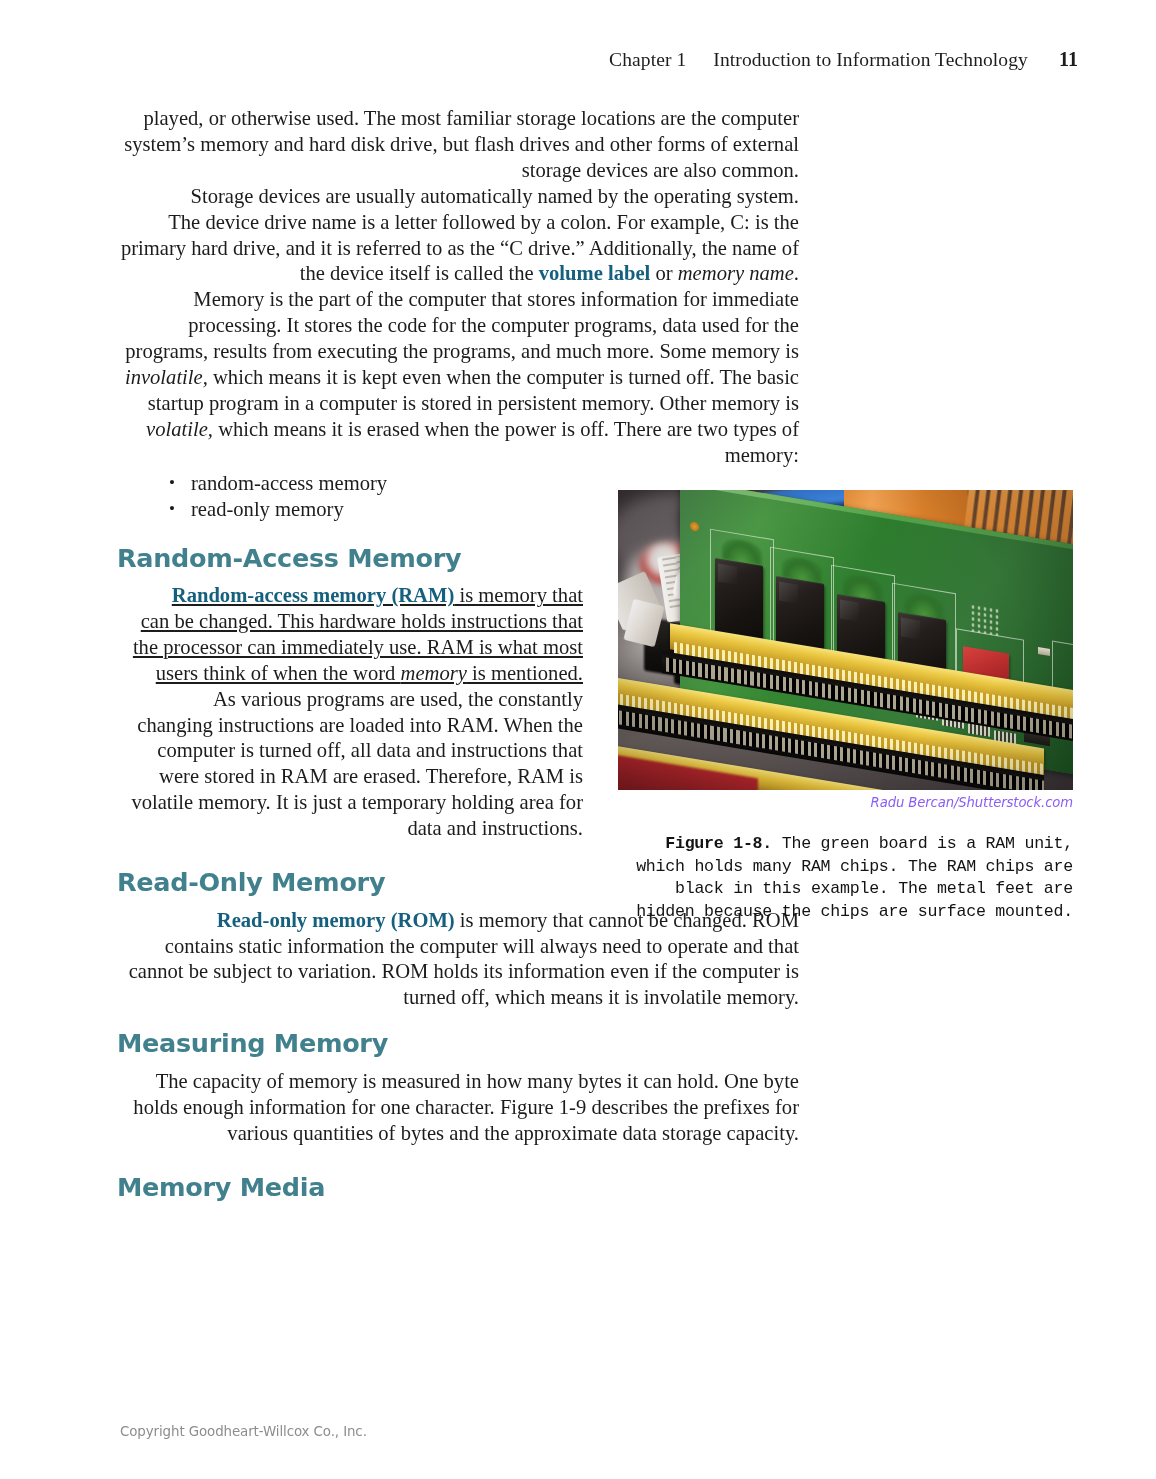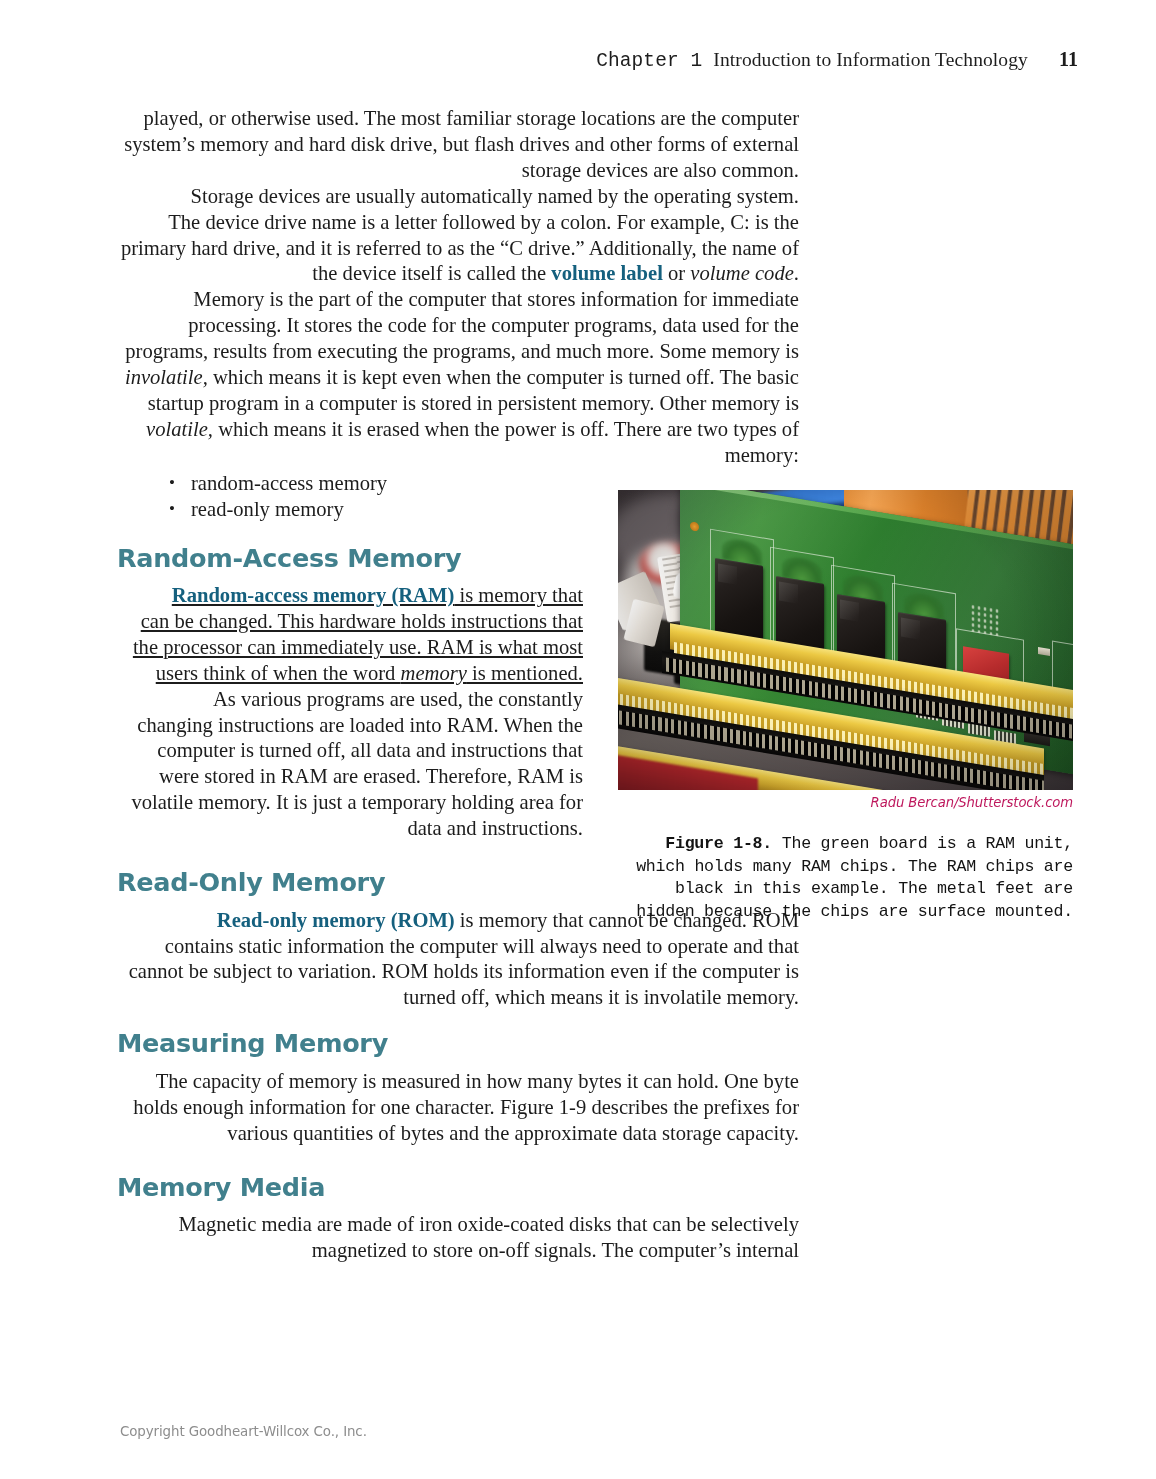--- a/index.html
+++ b/index.html
@@ -22,21 +22,21 @@
     top: 48px;
     left: 117px;
     right: 78px;
     text-align: right;
     font-family: "Liberation Serif", serif;
     font-size: 19.5px;
     color: #1d1d1d;
     letter-spacing: 0.1px;
     white-space: nowrap;
   }
-  .running-head .rh-ch { margin-right: 6px; font-family: Liberation Mono, monospace; }
+  .running-head .rh-ch { margin-right: 22px; }
   .running-head .folio {
     font-weight: bold;
     font-size: 20px;
     margin-left: 26px;
   }
 
   
   .content {
     position: absolute;
     top: 106px;
@@ -102,21 +102,21 @@
     position: relative;
     width: 455px;
     height: 300px;
     overflow: hidden;
     background: #2c2a2b;
   }
   .credit {
     font-family: "DejaVu Sans", sans-serif;
     font-style: italic;
     font-size: 13.2px;
-    color: #be185d;
+    color: #8b5cf6;
     text-align: right;
     margin-top: 5px;
     letter-spacing: -0.1px;
   }
   .caption {
     font-family: Liberation Mono, monospace;
     font-size: 16.6px;
     line-height: 22.6px;
     color: #131313;
     margin-top: 23px;
@@ -353,21 +353,21 @@
 <div class="running-head">
   <span class="rh-ch">Chapter 1</span>
   <span>Introduction to Information Technology</span>
   <span class="folio">11</span>
 </div>
 
 <div class="content">
 
   <p><span>played, or otherwise used. The most familiar storage locations are the computer system’s memory and hard disk drive, but flash drives and other forms of external storage devices are also common.</span></p>
 
-  <p class="indent"><span>Storage devices are usually automatically named by the operating system. The device drive name is a letter followed by a colon. For example, C: is the primary hard drive, and it is referred to as the “C drive.” Additionally, the name of the device itself is called the </span><span class="term">volume label</span><span> or </span><em>volume code</em><span>.</span></p>
+  <p class="indent"><span>Storage devices are usually automatically named by the operating system. The device drive name is a letter followed by a colon. For example, C: is the primary hard drive, and it is referred to as the “C drive.” Additionally, the name of the device itself is called the </span><span class="term">volume label</span><span> or </span><em>memory name</em><span>.</span></p>
 
   <p class="indent"><span>Memory is the part of the computer that stores information for immediate processing. It stores the code for the computer programs, data used for the programs, results from executing the programs, and much more. Some memory is </span><em>involatile,</em><span> which means it is kept even when the computer is turned off. The basic startup program in a computer is stored in persistent memory. Other memory is </span><em>volatile,</em><span> which means it is erased when the power is off. There are two types of memory:</span></p>
 
   <ul class="bullets">
     <li>random-access memory</li>
     <li>read-only memory</li>
   </ul>
 
   <h2 class="section" style="margin-top:22px;">Random-Access Memory</h2>
 
@@ -379,21 +379,20 @@
   <h2 class="section" style="margin-top:27px;">Read-Only Memory</h2>
 
   <p class="indent" style="margin-top:11px;"><span class="term">Read-only memory (ROM)</span><span> is memory that cannot be changed. ROM contains static information the computer will always need to operate and that cannot be subject to variation. ROM holds its information even if the computer is turned off, which means it is involatile memory.</span></p>
 
   <h2 class="section" style="margin-top:19px;">Measuring Memory</h2>
 
   <p class="indent" style="margin-top:11px;">The capacity of memory is measured in how many bytes it can hold. One byte holds enough information for one character. Figure 1-9 describes the prefixes for various quantities of bytes and the approximate data storage capacity.</p>
 
   <h2 class="section" style="margin-top:27px;">Memory Media</h2>
 
-  <p class="indent" style="margin-top:11px;">Magnetic media are made of iron oxide-coated disks that can be selectively magnetized to store on-off signals. The computer’s internal</p>
 </div>
 
 <div class="figure">
 
   <div class="photo">
     <div class="ph-layer bg-board"></div>
 
     <div class="ph-layer blob blob-a"></div>
     <div class="ph-layer blob blob-b"></div>
     <div class="ph-layer blob blob-c"></div>

